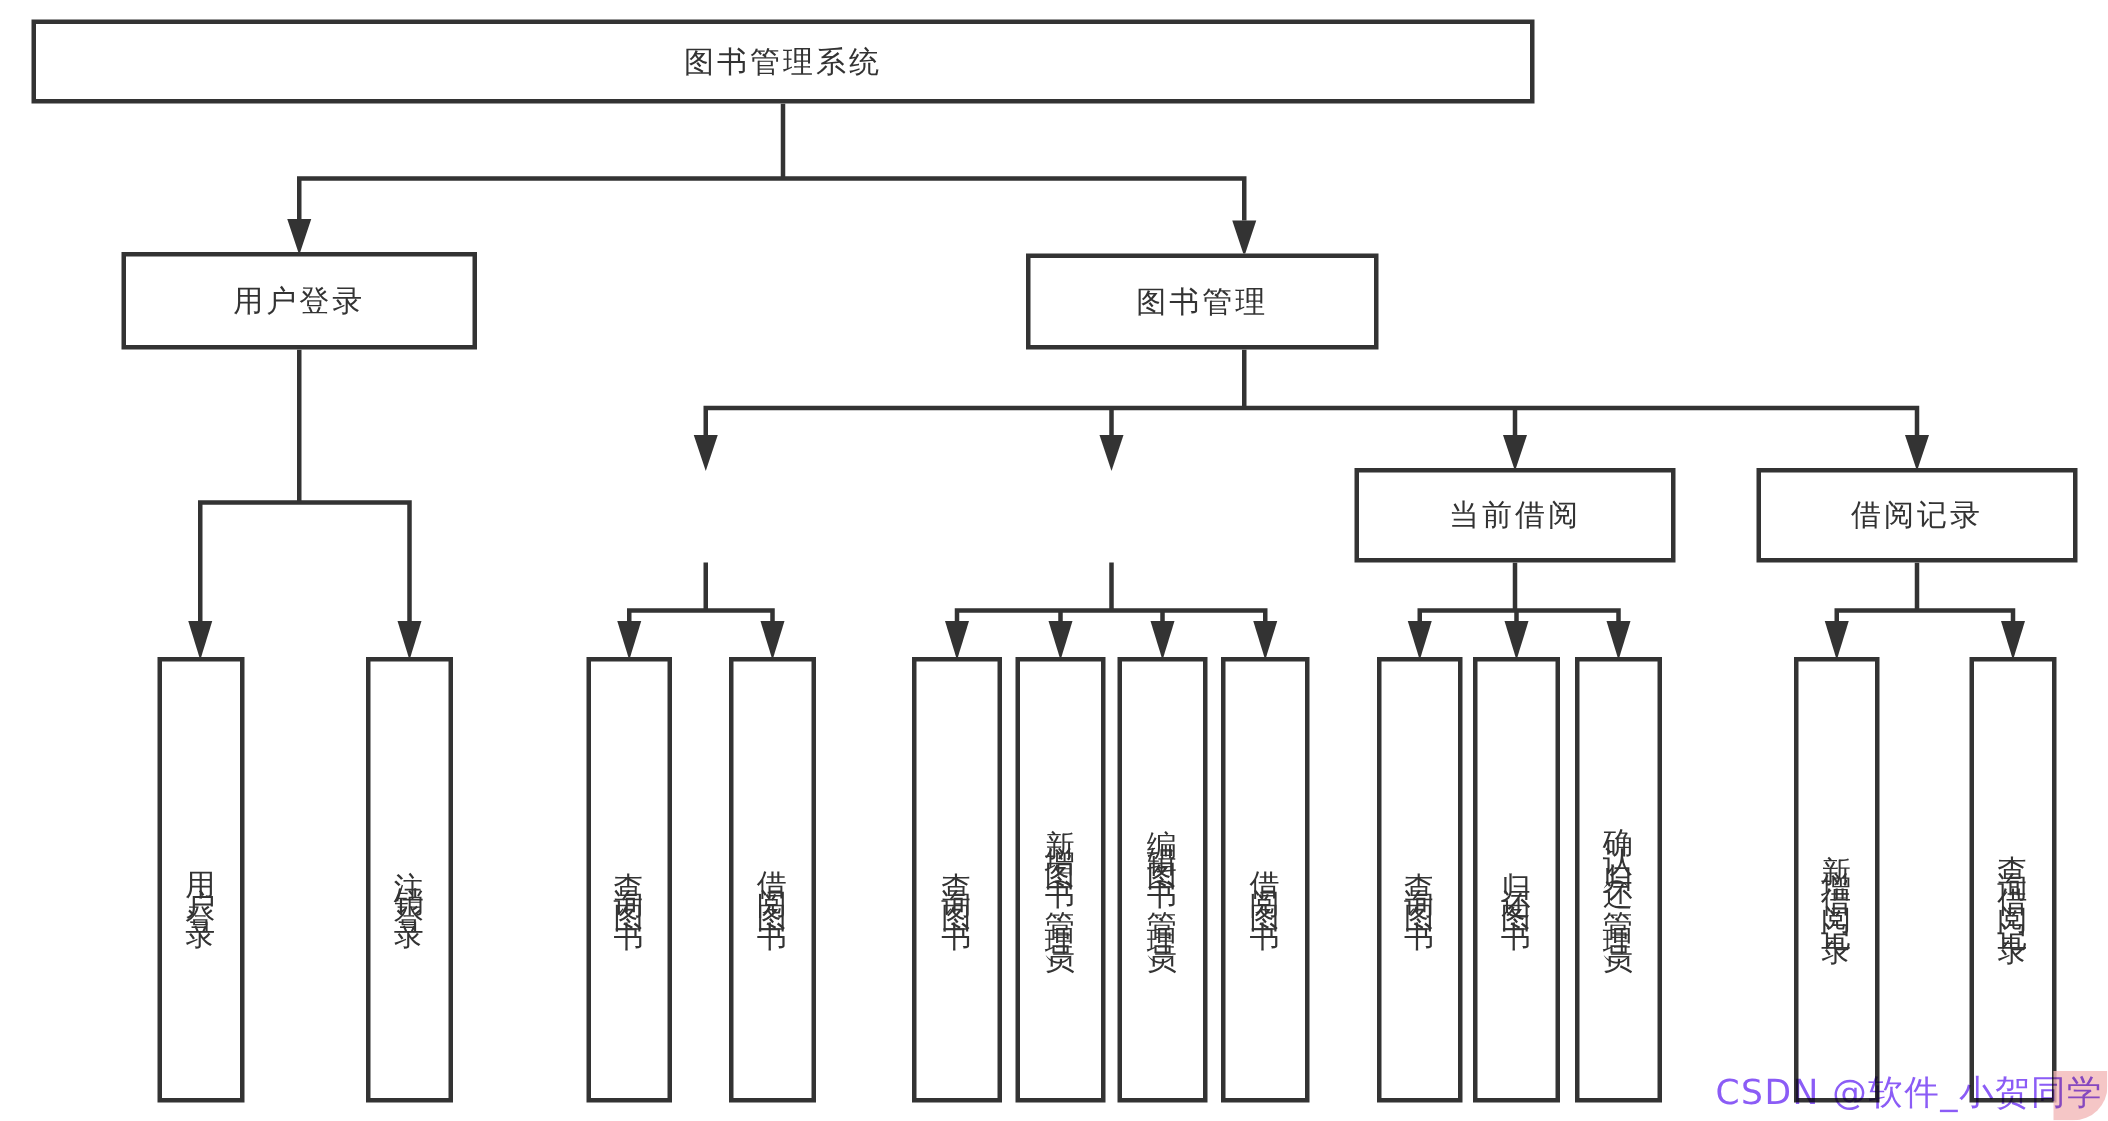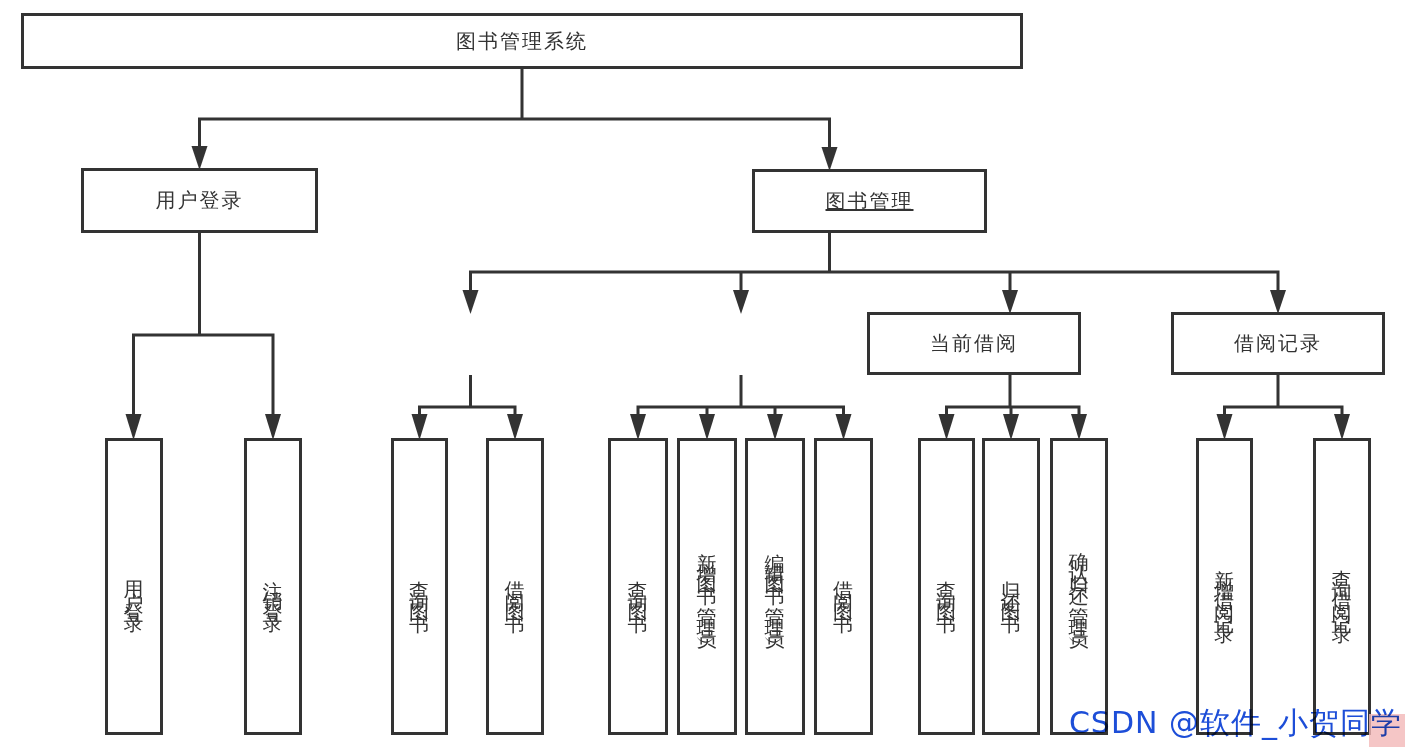--- a/index.html
+++ b/index.html
@@ -1,40 +1,41 @@
 <!DOCTYPE html>
 <html><head>
 <meta charset="utf-8">
 <style>
   html,body{margin:0;padding:0;background:#ffffff;}
   .canvas{
     position:relative;width:1405px;height:747px;background:#ffffff;
     overflow:hidden;
     font-family:"DejaVu Sans","Liberation Sans",sans-serif;
     color:#333333;
+    border-radius:23px;
   }
   .connectors{position:absolute;left:0;top:0;z-index:1;}
   .box{
     position:absolute;box-sizing:border-box;
     background:#ffffff;border:3px solid #333333;
     display:flex;align-items:center;justify-content:center;
     z-index:2;
   }
   .hlabel{
     font-size:20px;letter-spacing:2px;color:#333333;white-space:nowrap;
   }
   .vbox{z-index:2;}
   .vlabel{
     writing-mode:vertical-rl;
     font-size:20px;letter-spacing:0.55em;color:#333333;
     line-height:1;
   }
   .watermark{
     position:absolute;right:3px;bottom:3px;z-index:10;
-    font-size:30px;letter-spacing:1px;color:#1d4ed8;
+    font-size:23px;letter-spacing:1px;color:#8b5cf6;
     mix-blend-mode:multiply;white-space:nowrap;margin-left:34px;
   }
   .watermark-accent{
     position:absolute;right:0;bottom:0;width:36px;height:33px;
     background:#f2b8b8;opacity:.8;z-index:9;
   }
 </style>
 </head>
 <body>
 
@@ -87,25 +88,25 @@
     </g>
   </svg>
 
   <div class="box" style="left:21px;top:13px;width:1002px;height:56px;">
     <span class="hlabel">图书管理系统</span>
   </div>
 
   <div class="box" style="left:81px;top:168px;width:237px;height:65px;">
     <span class="hlabel">用户登录</span>
   </div>
-  <div class="box" style="left:752px;top:169px;width:235px;height:64px;text-decoration:underline;">
+  <div class="box" style="left:684px;top:169px;width:235px;height:64px;">
     <span class="hlabel">图书管理</span>
   </div>
 
-  <div class="box" style="left:867px;top:312px;width:214px;height:63px;">
+  <div class="box" style="left:903px;top:312px;width:214px;height:63px;">
     <span class="hlabel">当前借阅</span>
   </div>
   <div class="box" style="left:1171px;top:312px;width:214px;height:63px;">
     <span class="hlabel">借阅记录</span>
   </div>
 
   <div class="box vbox" style="left:105px;top:438px;width:58px;height:297px;">
     <span class="vlabel">用户登录</span>
   </div>
   <div class="box vbox" style="left:244px;top:438px;width:58px;height:297px;">

